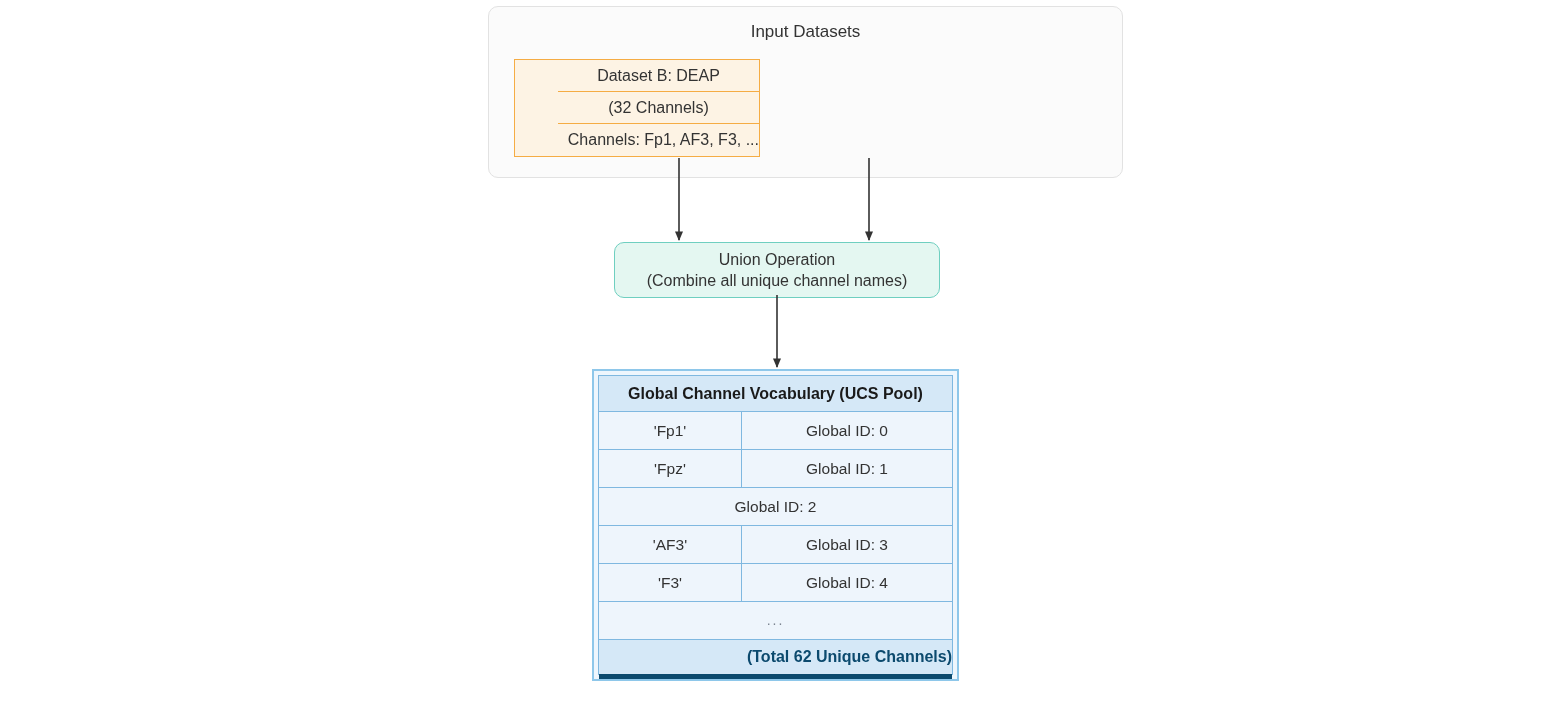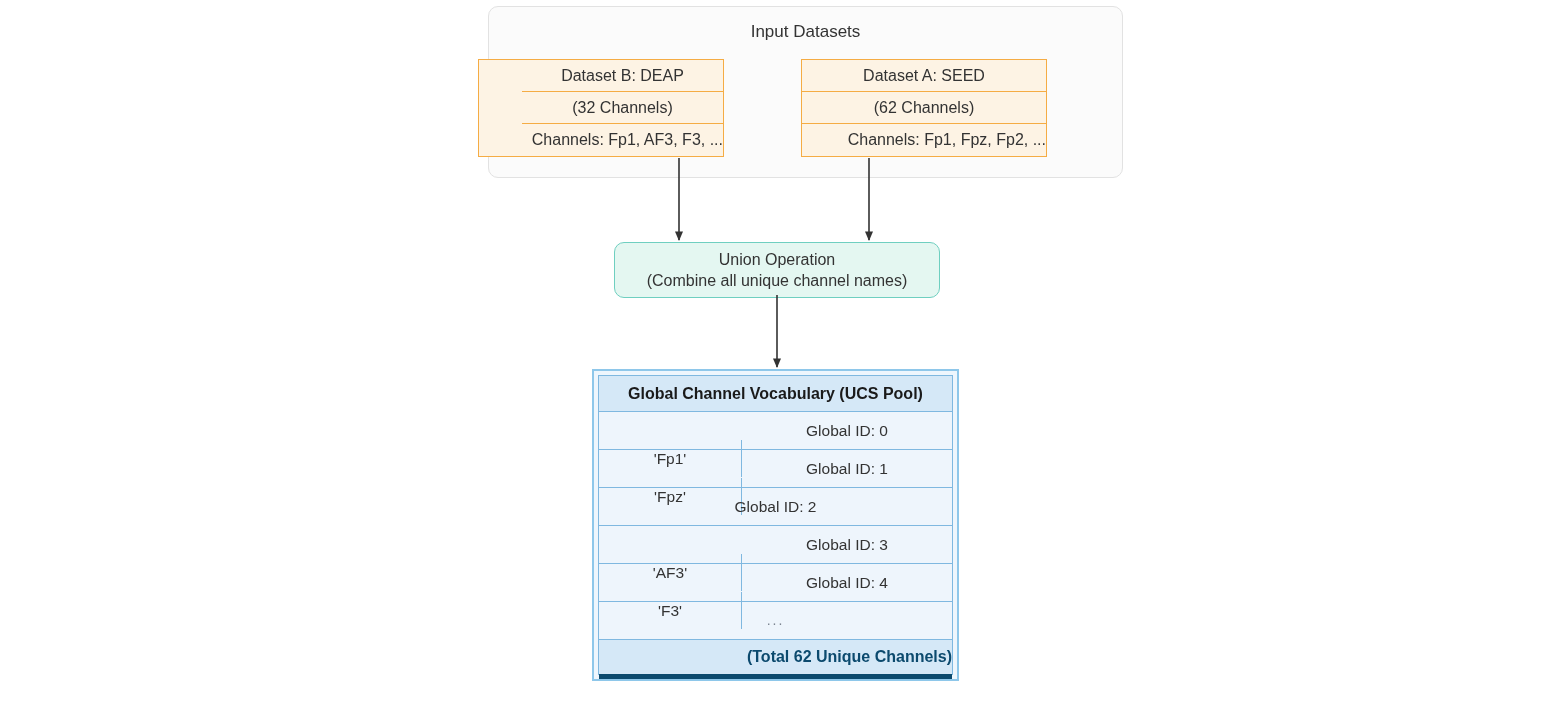--- a/index.html
+++ b/index.html
@@ -48,21 +48,21 @@
   }
 
   
   .dataset-card {
     position: absolute;
     width: 246px;
     box-sizing: border-box;
     border: 1.5px solid #f5ac44;
     background: #fdf3e4;
   }
-  .dataset-card.left  { left: 478px; top: 59px; padding-left: 43px; }
+  .dataset-card.left  { left: 514px; top: 59px; padding-left: 43px; }
   .dataset-card.right { left: 801px; top: 59px; }
 
   .dataset-row {
     height: 32px;
     line-height: 32px;
     text-align: center;
     font-size: 16px;
     color: #333333;
     border-bottom: 1.5px solid #f5ac44;
     box-sizing: border-box;
@@ -139,21 +139,20 @@
     text-align: center;
     font-size: 15.5px;
     color: #333333;
     box-sizing: border-box;
     white-space: nowrap;
     overflow: hidden;
   }
   .vocab-cell.name {
     width: 143px;
     border-right: 1px solid #7fb8e0;
-    margin-top: 28px;
   }
   .vocab-cell.id { flex: 1; }
 
   .vocab-ellipsis {
     height: 37px;
     line-height: 37px;
     text-align: center;
     font-size: 14px;
     color: #7c8591;
     background: #eef5fc;
@@ -190,25 +189,20 @@
   <div class="group-box">
     <div class="group-title">Input Datasets</div>
   </div>
 
   <div class="dataset-card left">
     <div class="dataset-row">Dataset B: DEAP</div>
     <div class="dataset-row">(32 Channels)</div>
     <div class="dataset-row">Channels: Fp1, AF3, F3, ...</div>
   </div>
 
-  <div class="dataset-card right">
-    <div class="dataset-row">Dataset A: SEED</div>
-    <div class="dataset-row">(62 Channels)</div>
-    <div class="dataset-row">Channels: Fp1, Fpz, Fp2, ...</div>
-  </div>
 
   <div class="union-box">
     <div class="union-line">Union Operation</div>
     <div class="union-line">(Combine all unique channel names)</div>
   </div>
 
   <div class="vocab-outer">
     <div class="vocab-table">
       <div class="vocab-header">Global Channel Vocabulary (UCS Pool)</div>
 

